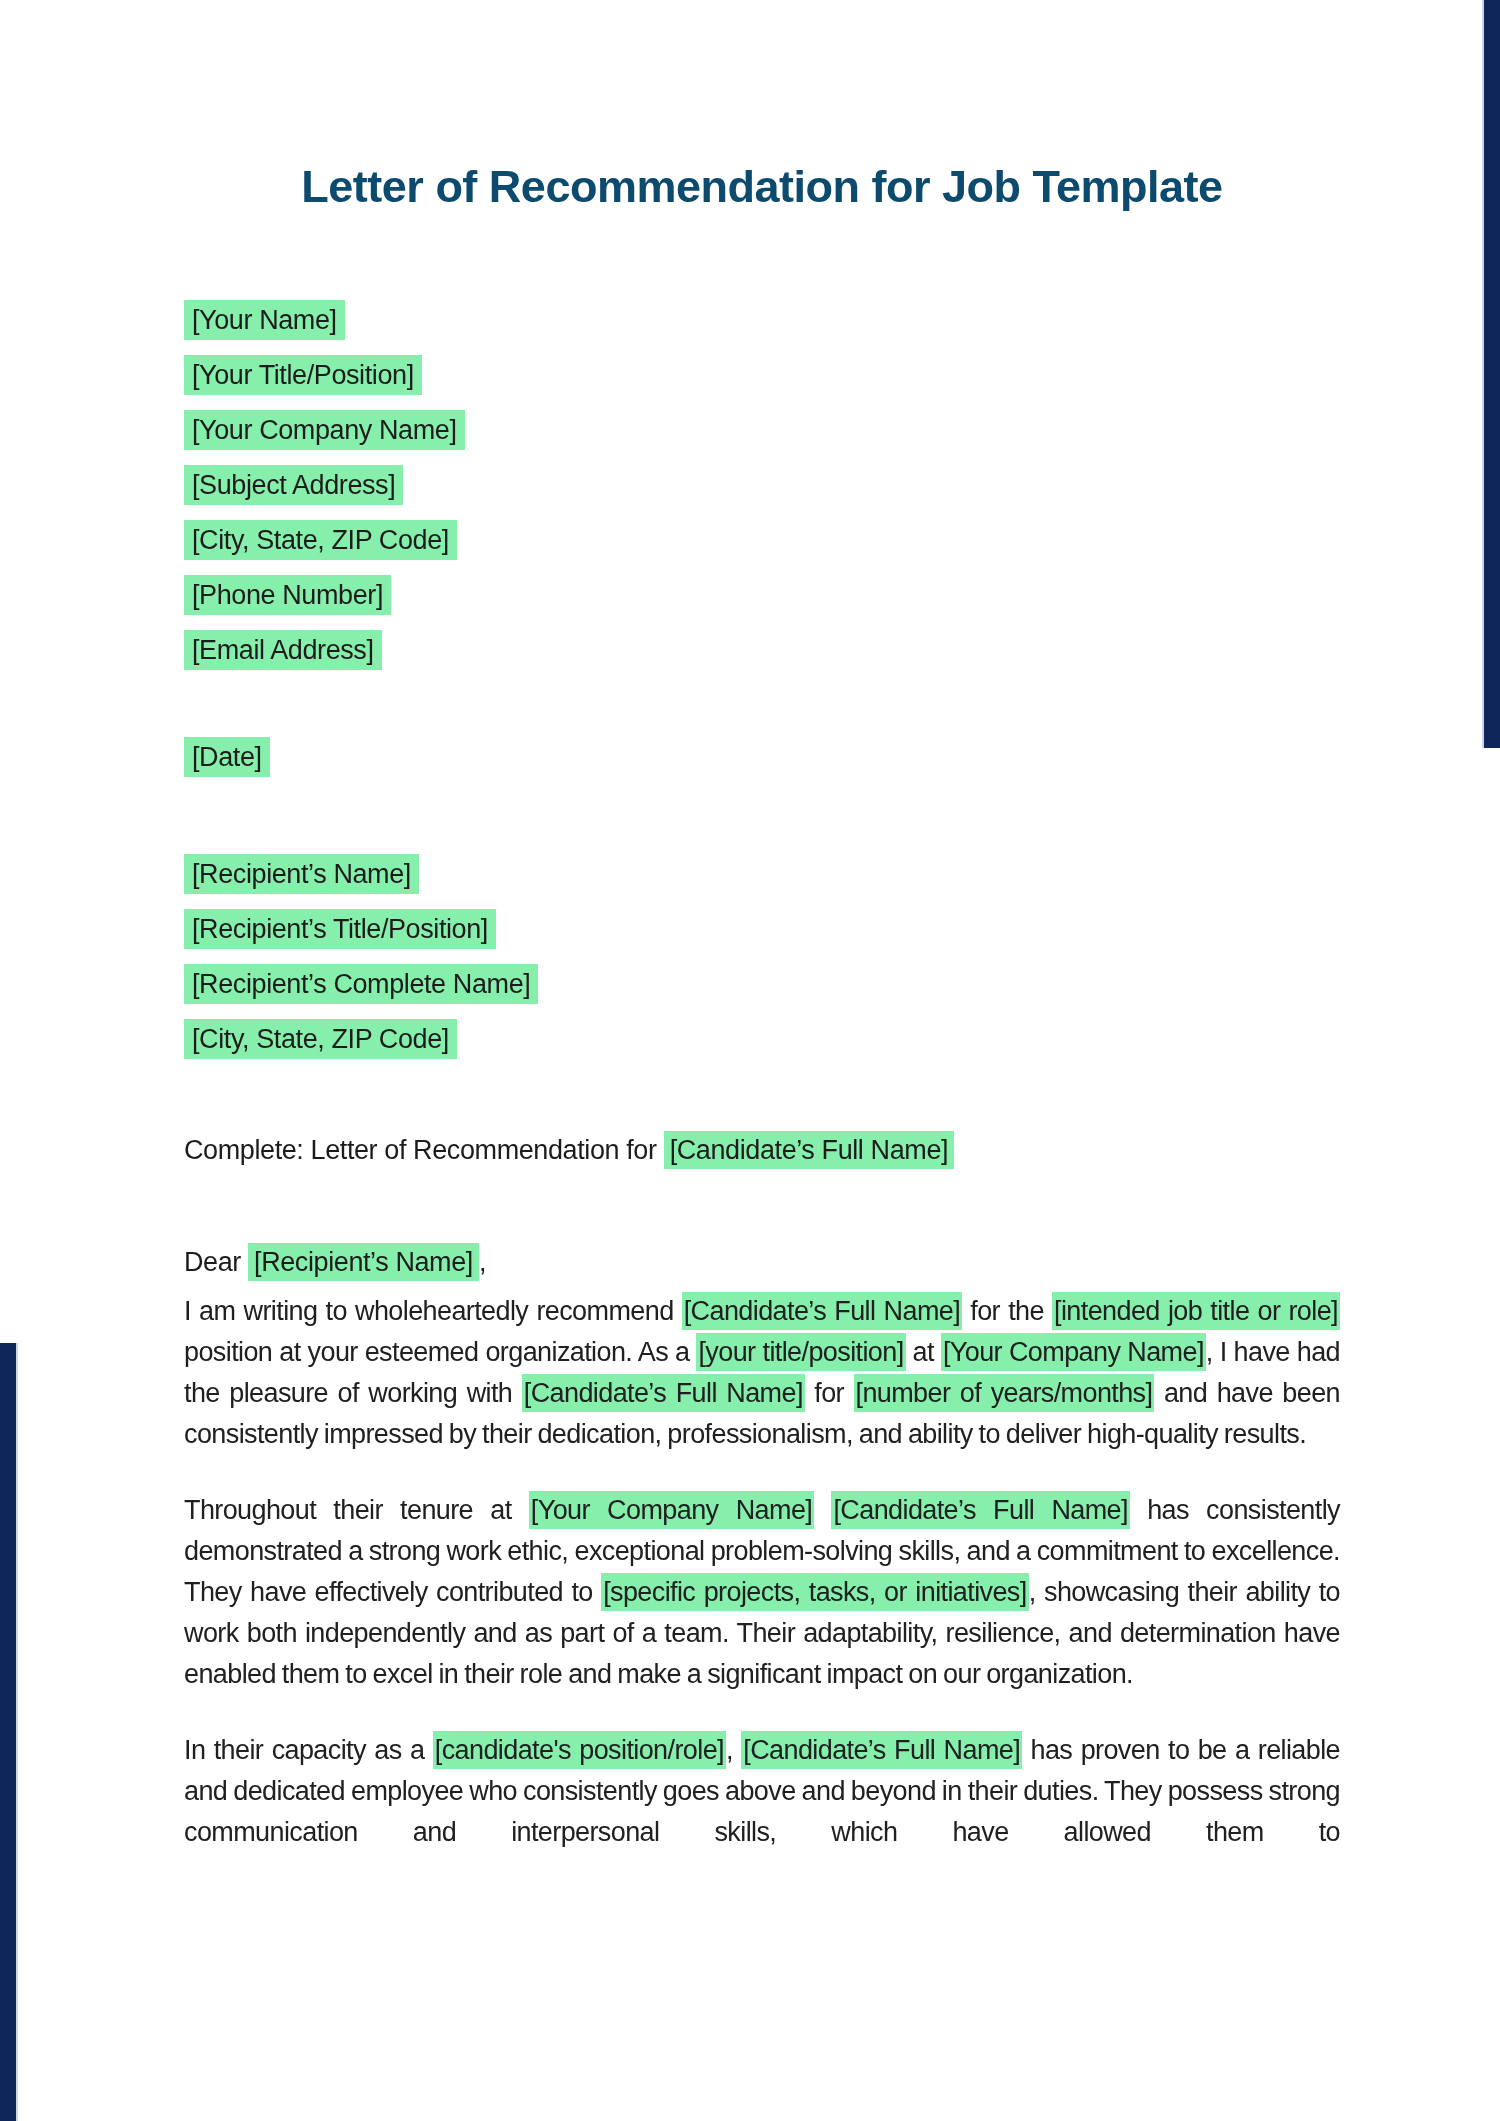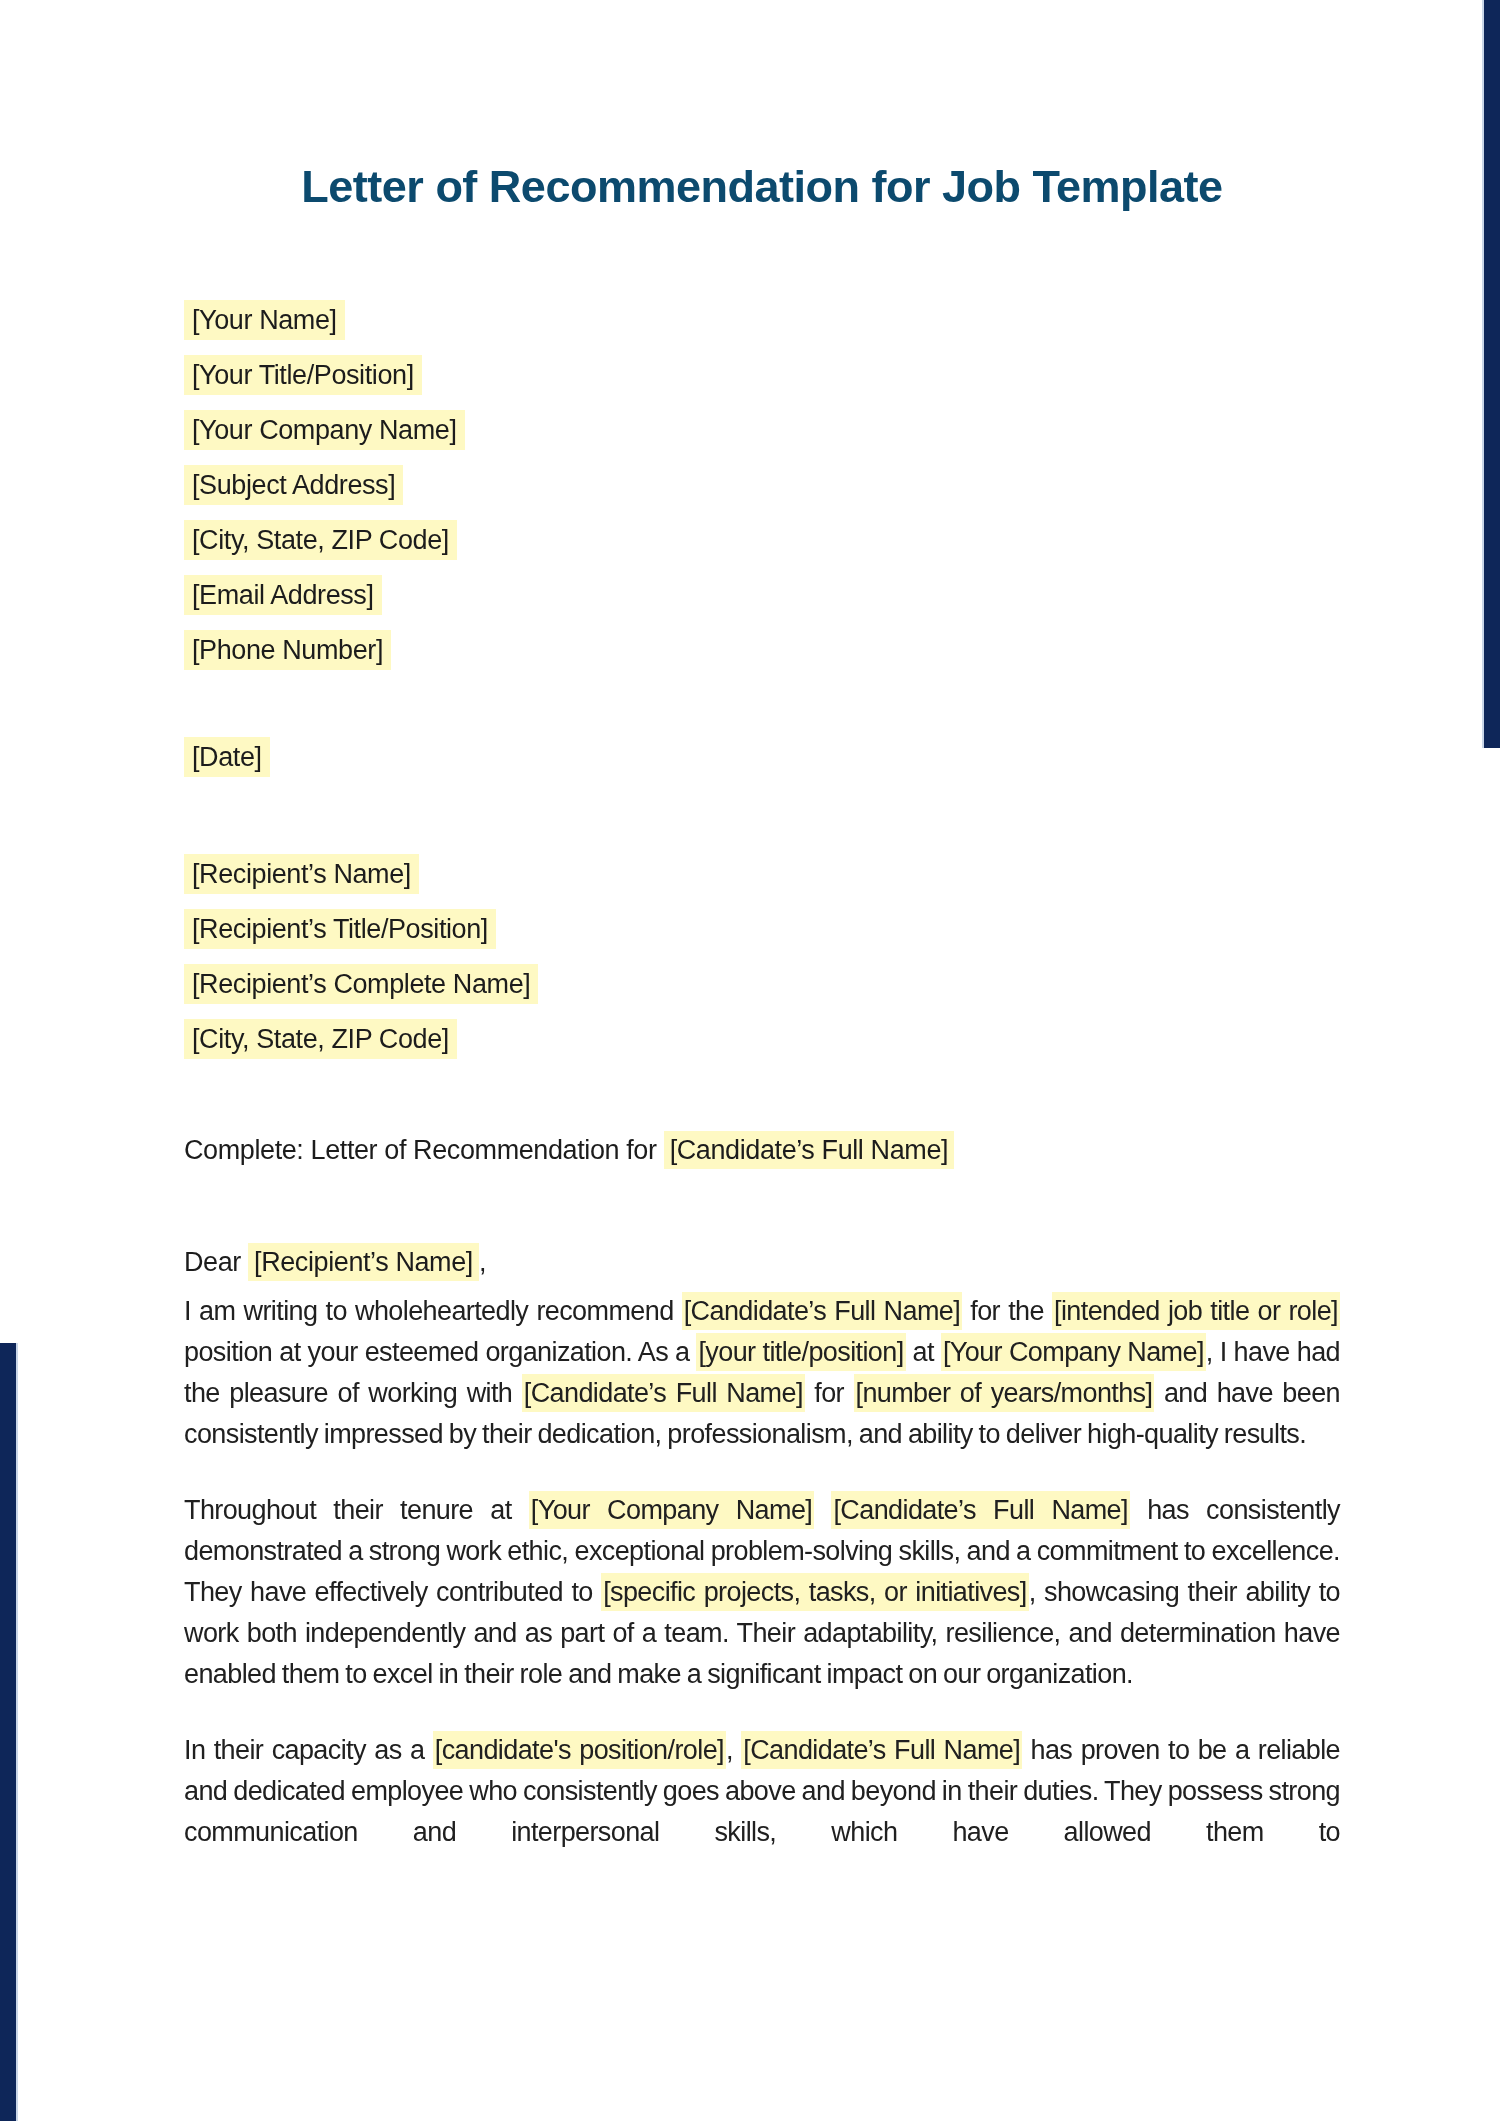--- a/index.html
+++ b/index.html
@@ -28,21 +28,21 @@
   .title{
     margin:0 0 86px 0;
     font-size:45px;line-height:1.2;
     font-weight:700;color:#0c4a6e;
     text-align:center;letter-spacing:-0.5px;
     white-space:nowrap;
   }
   .block{display:flow-root;}
   .addr-line{margin:0 0 15px 0;font-size:27px;line-height:32px;letter-spacing:-0.4px;}
   .addr-line .hl{display:inline-block;padding:4px 8px;}
-  .hl{background:#fef9c3;}
+  .hl{background:#86efac;}
   .date-block{margin-top:52px;}
   .recipient-block{margin-top:62px;}
   .line{margin:0;font-size:27px;line-height:40px;letter-spacing:-0.4px;}
   .line .hl{padding:4px 6px;}
   .subject-line{margin-top:56px;}
   .salutation-line{margin-top:72px;}
   .para{
     margin:35px 0 0 0;
     font-size:27px;line-height:41px;
     letter-spacing:-0.6px;word-spacing:-1px;
@@ -67,22 +67,22 @@
 
   <div class="content">
     <h1 class="title">Letter of Recommendation for Job Template</h1>
 
     <div class="block sender-block" id="sender-block">
         <div class="addr-line"><span class="hl">[Your Name]</span></div>
         <div class="addr-line"><span class="hl">[Your Title/Position]</span></div>
         <div class="addr-line"><span class="hl">[Your Company Name]</span></div>
         <div class="addr-line"><span class="hl">[Subject Address]</span></div>
         <div class="addr-line"><span class="hl">[City, State, ZIP Code]</span></div>
+        <div class="addr-line"><span class="hl">[Phone Number]</span></div>
         <div class="addr-line"><span class="hl">[Email Address]</span></div>
-        <div class="addr-line"><span class="hl">[Phone Number]</span></div>
       </div>
 
     <div class="block date-block" id="date-block">
         <div class="addr-line"><span class="hl">[Date]</span></div>
       </div>
 
     <div class="block recipient-block" id="recipient-block">
         <div class="addr-line"><span class="hl">[Recipient’s Name]</span></div>
         <div class="addr-line"><span class="hl">[Recipient’s Title/Position]</span></div>
         <div class="addr-line"><span class="hl">[Recipient’s Complete Name]</span></div>

